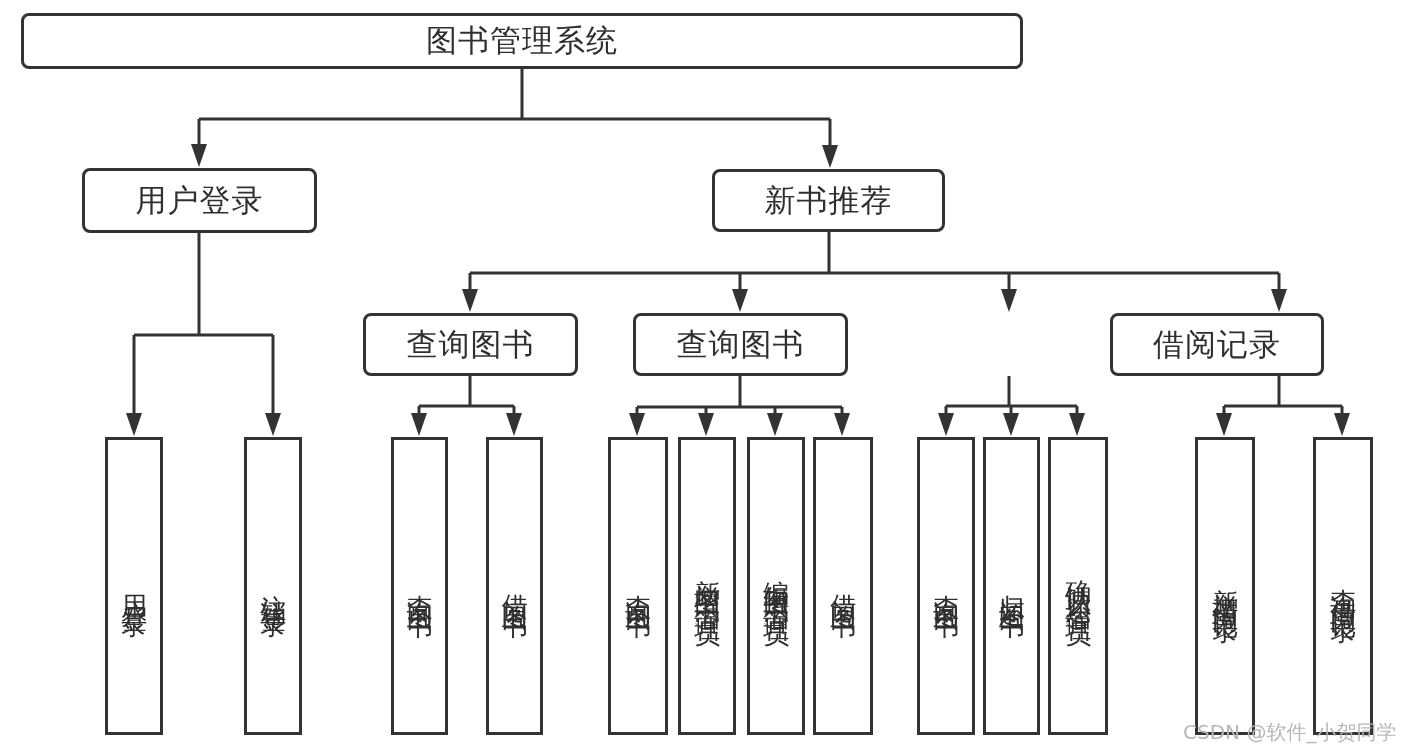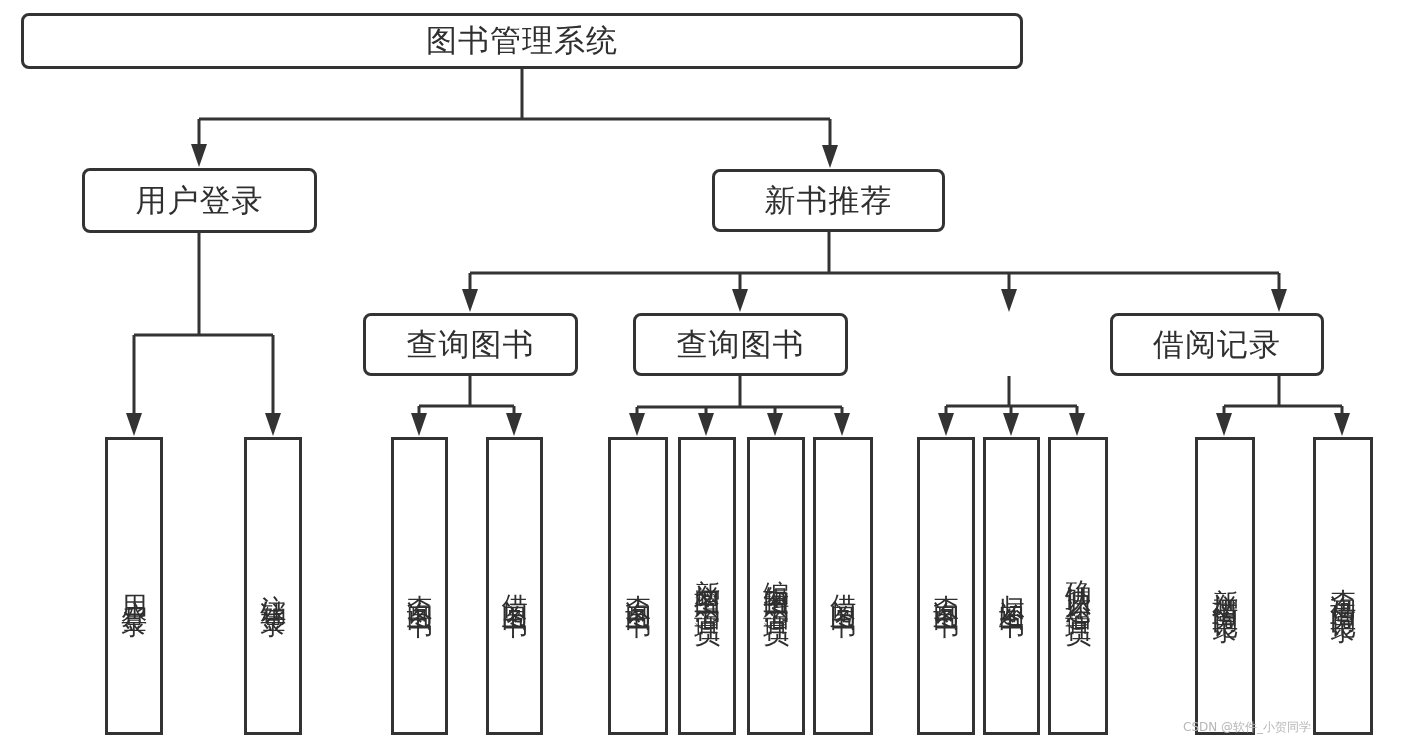--- a/index.html
+++ b/index.html
@@ -14,21 +14,21 @@
     display:flex; align-items:center; justify-content:center;
     color:#2f2f2f; text-align:center;
   }
   .h { font-size:31px; letter-spacing:1px;border-radius:8px; }
   .v {
     writing-mode:vertical-rl; text-orientation:mixed;
     font-size:26px; letter-spacing:6px; line-height:1.05;
   }
   .watermark {
     position:absolute; left:1183px; top:719px; z-index:5;
-    color:#b6b6b6; font-size:12px; white-space:nowrap;
+    color:#b6b6b6; font-size:20px; white-space:nowrap;
   }
 </style>
 </head>
 <body>
 
 <div class="canvas">
 
   <svg class="connectors" viewBox="0 0 1405 747" xmlns="http://www.w3.org/2000/svg">
     <g stroke="#333333" stroke-width="3" fill="none">
       <path d="M522,69 V119 M199,119 H830 M199,119 V146 M830,119 V147"></path>

